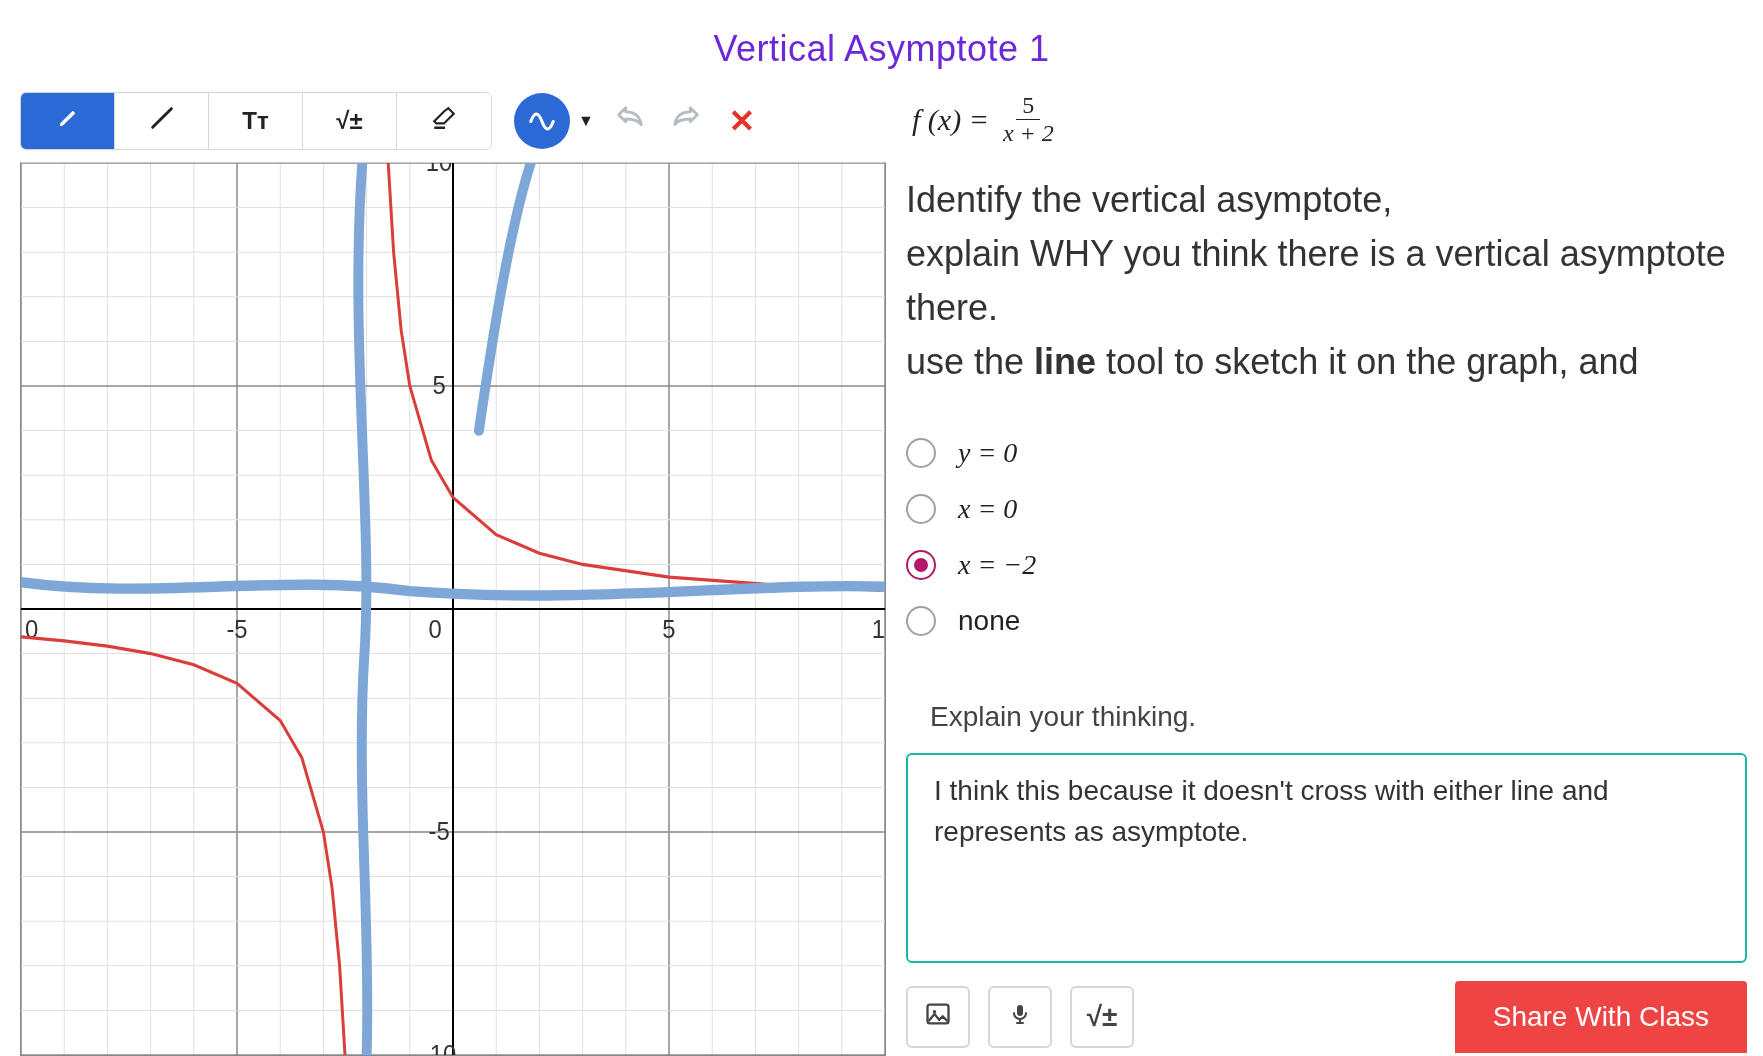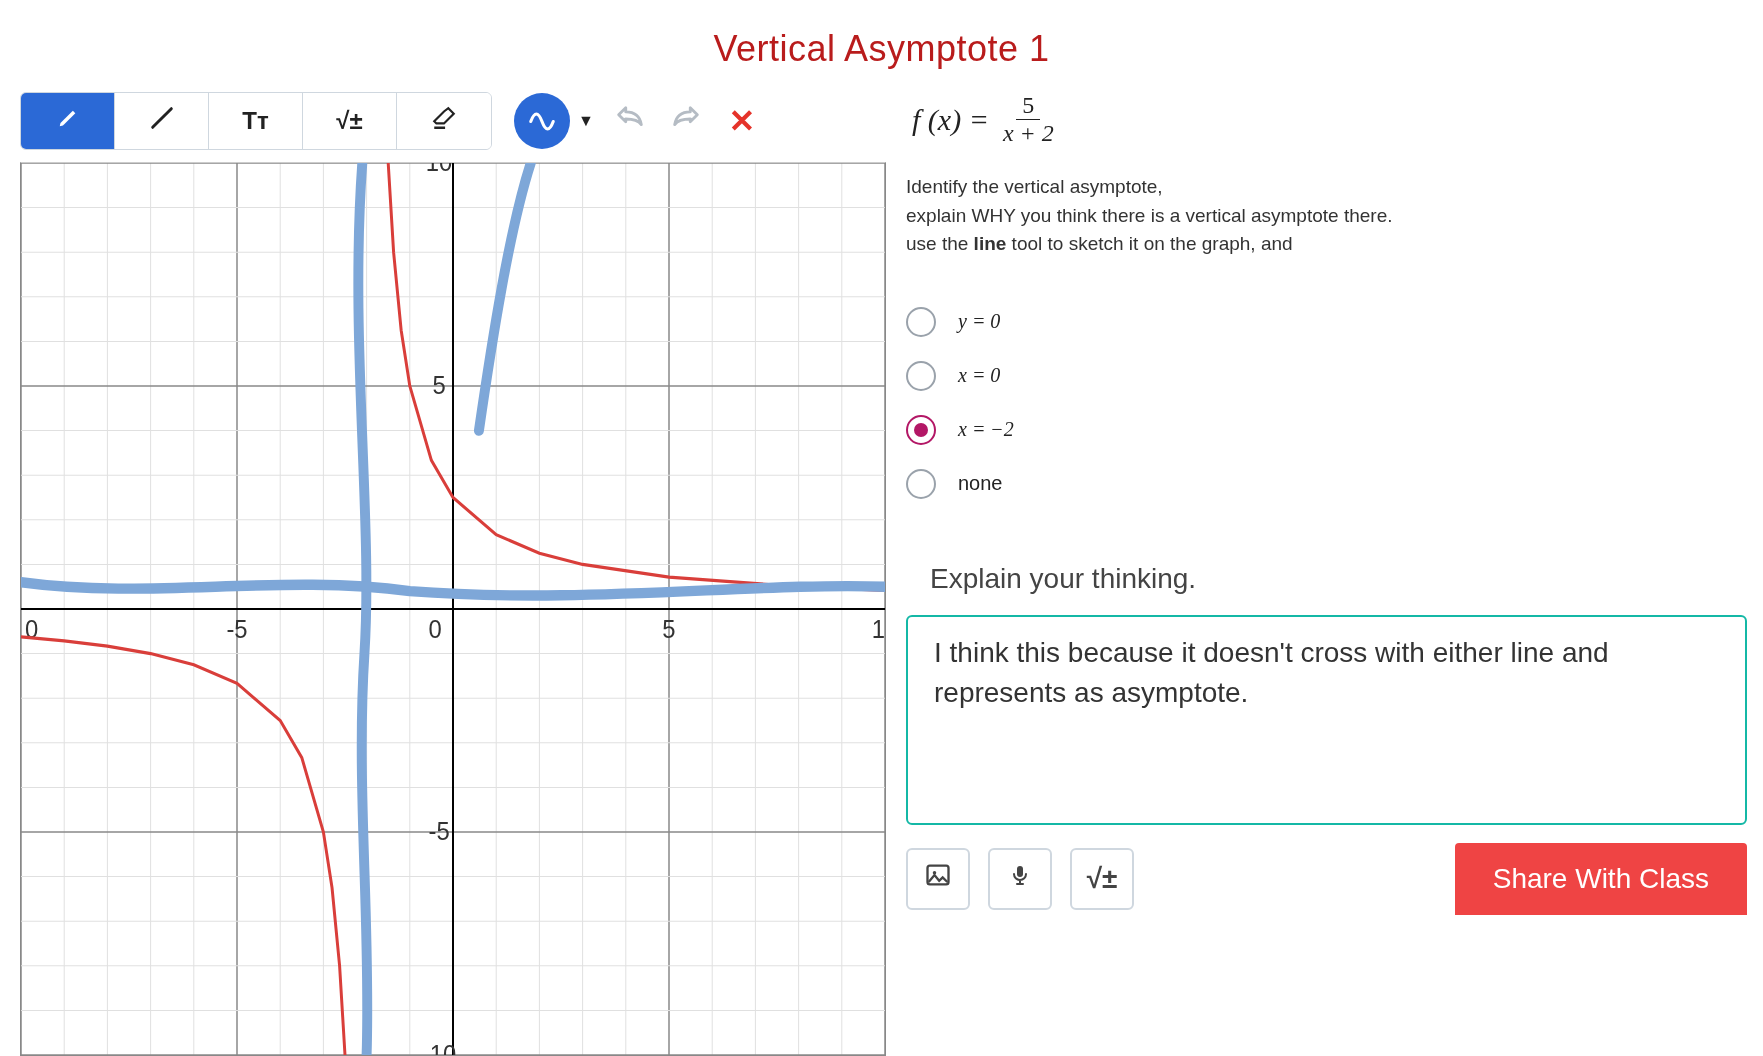--- a/index.html
+++ b/index.html
@@ -14,21 +14,21 @@
   }
   .root {
     width: 100%; height: 100%;
     display: flex; flex-direction: column;
   }
   .title-bar {
     width: 100%;
     text-align: center;
     padding: 28px 0 18px 0;
     font-size: 36px;
-    color: #b91c1c;
+    color: #6d28d9;
     font-weight: 400;
     letter-spacing: 0.5px;
   }
   .content {
     flex: 1;
     display: flex;
     flex-direction: row;
     padding: 0 16px;
   }
   .left-col {
@@ -116,36 +116,36 @@
     align-items: center;
     gap: 6px;
     margin-left: 6px;
     margin-bottom: 26px;
     text-align: right;
   }
   .frac { display: inline-flex; flex-direction: column; align-items: center; font-style: normal; margin-left: 4px;}
   .frac .num { border-bottom: 1.5px solid #222; padding: 0 6px; font-size: 24px; }
   .frac .den { padding: 0 4px; font-size: 24px; font-style: italic;}
   .instructions {
-    font-size: 19px;
+    font-size: 36px;
     line-height: 1.5;
     color: #333;
     margin-bottom: 48px;
   }
   .instructions b { font-weight: 700; }
   .choices {
     display: flex; flex-direction: column;
     gap: 24px;
     margin-bottom: 64px;
   }
   .choice {
     display: flex; align-items: center; gap: 22px;
     cursor: pointer;
     font-family: "Times New Roman", serif;
-    font-size: 20px;
+    font-size: 28px;
     font-style: italic;
     color: #222;
   }
   .radio {
     width: 30px; height: 30px;
     border: 2px solid #9aa2ab;
     border-radius: 50%;
     display: flex; align-items:center; justify-content:center;
     flex-shrink: 0;
   }

